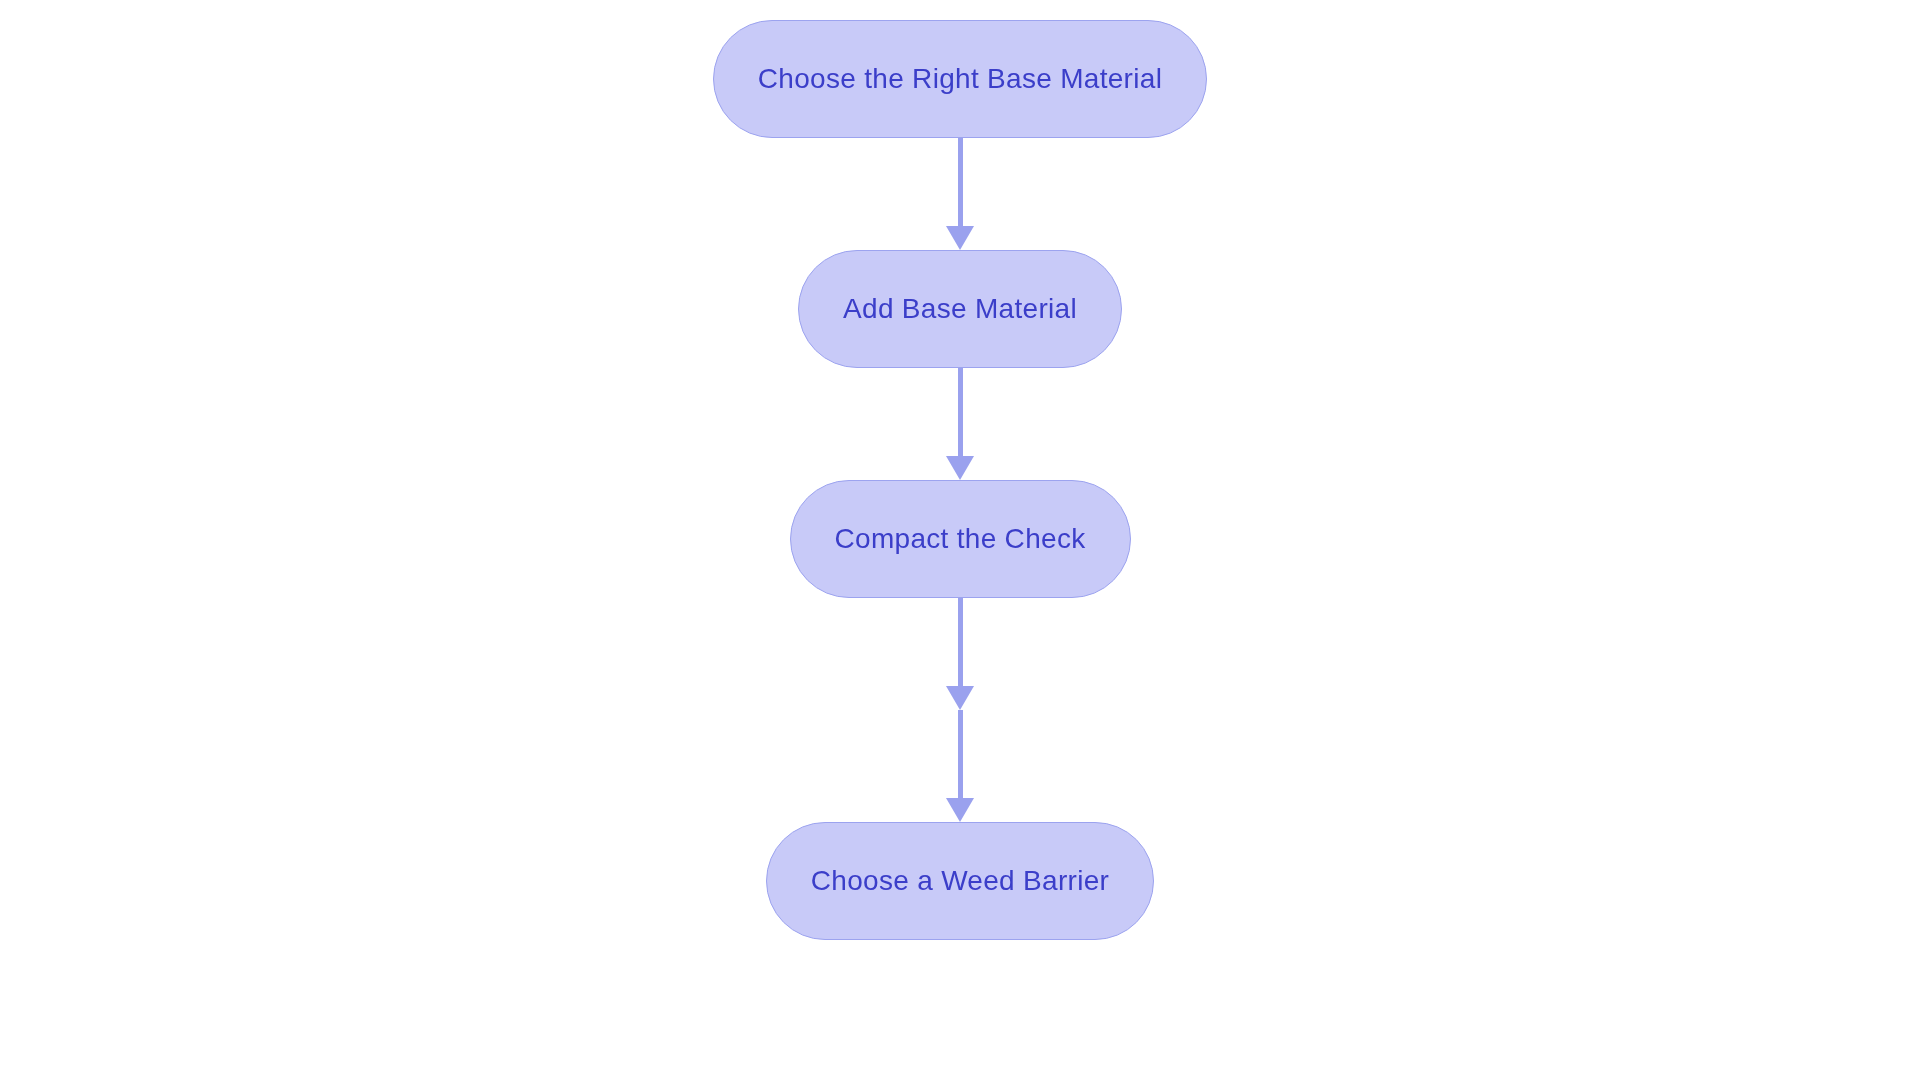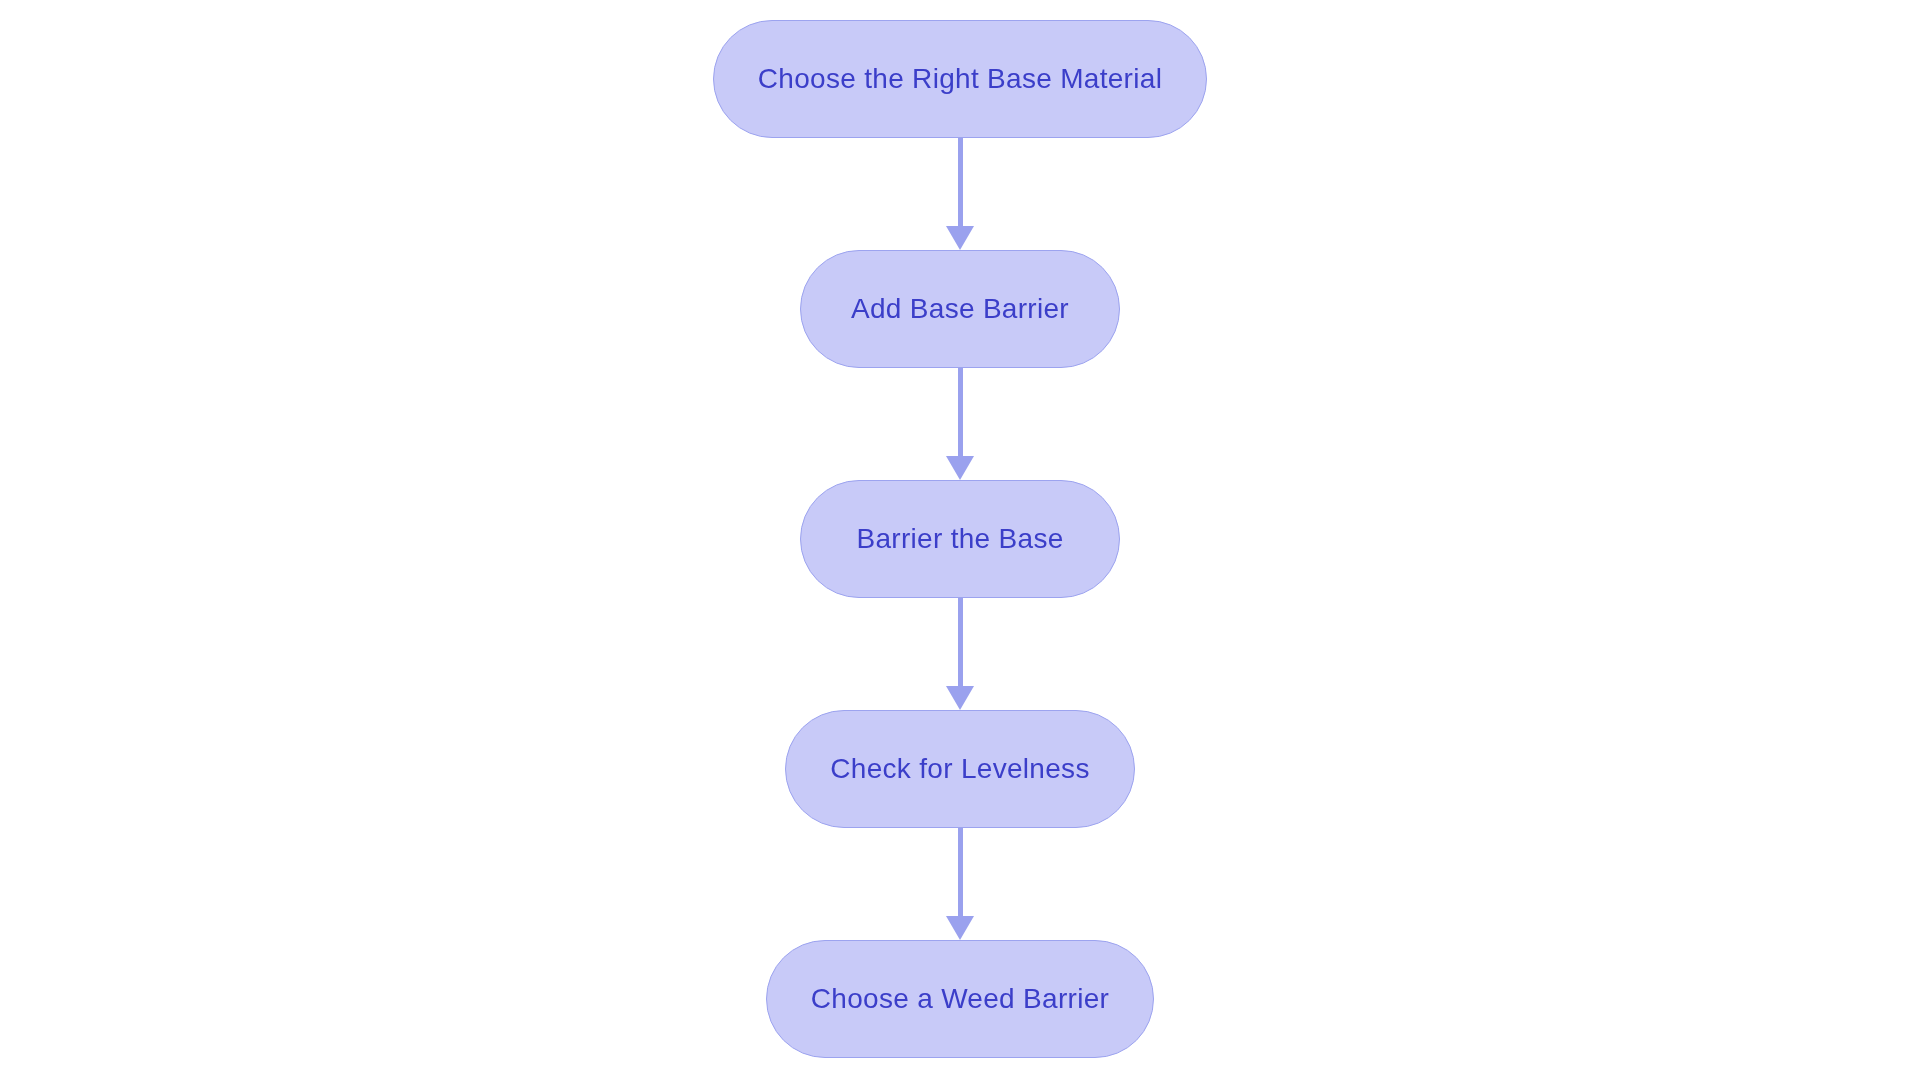--- a/index.html
+++ b/index.html
@@ -75,40 +75,37 @@
   <div class="node">
     <span class="node-label">Choose the Right Base Material</span>
   </div>
 
   <div class="arrow">
     <div class="arrow-line"></div>
     <div class="arrow-head"></div>
   </div>
 
   <div class="node">
-    <span class="node-label">Add Base Barrier</span>
+    <span class="node-label">Add Base Material</span>
   </div>
 
   <div class="arrow">
     <div class="arrow-line"></div>
     <div class="arrow-head"></div>
   </div>
 
   <div class="node">
-    <span class="node-label">Barrier the Base</span>
+    <span class="node-label">Compact the Check</span>
   </div>
 
   <div class="arrow">
     <div class="arrow-line"></div>
     <div class="arrow-head"></div>
   </div>
 
-  <div class="node">
-    <span class="node-label">Check for Levelness</span>
-  </div>
 
   <div class="arrow">
     <div class="arrow-line"></div>
     <div class="arrow-head"></div>
   </div>
 
   <div class="node">
     <span class="node-label">Choose a Weed Barrier</span>
   </div>
 

